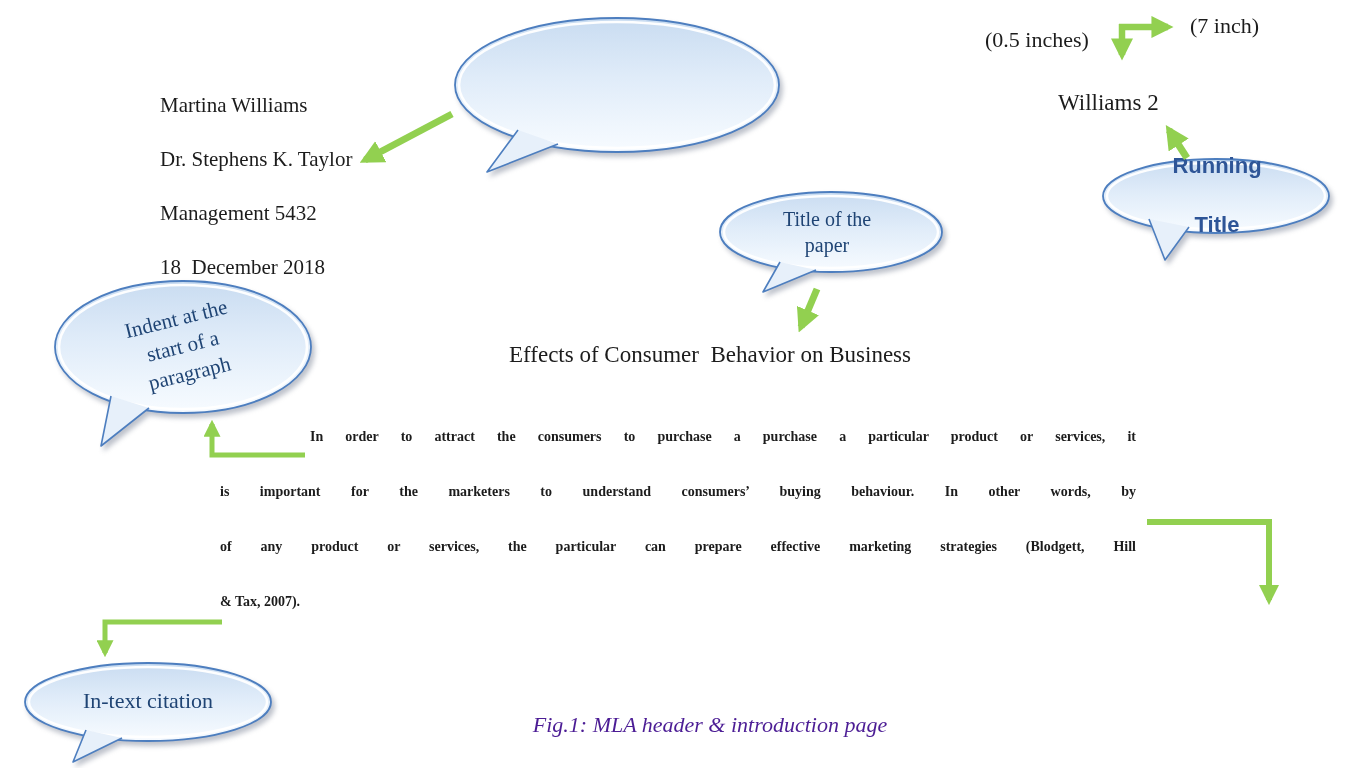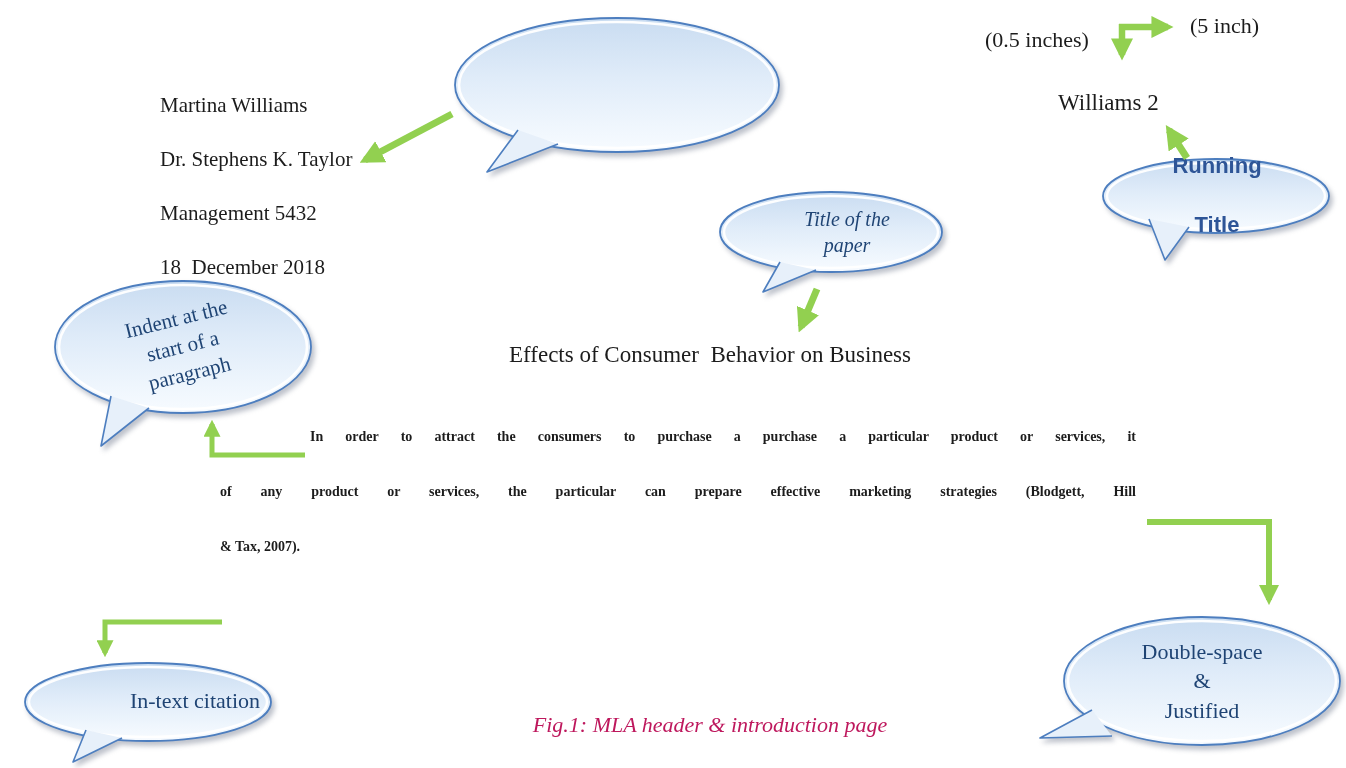--- a/index.html
+++ b/index.html
@@ -36,21 +36,21 @@
     text-align-last:justify;
     font-weight:bold;
   }
   .para-line.first{padding-left:90px;}
   .para-line.last{text-align:left;text-align-last:left;}
   .caption{
     left:220px;width:980px;top:712px;
     text-align:center;
     font-style:italic;
     font-size:22px;
-    color:#be185d;
+    color:#4c1d95;
   }
   .bubble{position:absolute;}
   .bubble svg{
     position:absolute;left:0;top:0;
     filter:drop-shadow(3px 4px 2.5px rgba(110,120,140,0.45));
   }
   .bubble-text{
     position:absolute;
     display:flex;flex-direction:column;
     align-items:center;justify-content:center;
@@ -83,48 +83,49 @@
       </linearGradient>
     </defs>
   </svg>
 
   <div class="abs doc-text header-line" style="top:54px">Martina Williams</div>
   <div class="abs doc-text header-line" style="top:108px">Dr. Stephens K. Taylor</div>
   <div class="abs doc-text header-line" style="top:162px">Management 5432</div>
   <div class="abs doc-text header-line" style="top:216px">18  December 2018</div>
 
   <div class="abs doc-text" style="left:985px;top:27px;">(0.5 inches)</div>
-  <div class="abs doc-text" style="left:1190px;top:13px;">(5 inch)</div>
+  <div class="abs doc-text" style="left:1190px;top:13px;">(7 inch)</div>
   <div class="abs doc-text" style="left:1058px;top:90px;font-size:23px;">Williams 2</div>
 
   <div class="abs doc-text title-line">Effects of Consumer  Behavior on Business</div>
 
   <div class="abs para">
     <div class="para-line first">In order to attract the consumers to purchase a purchase a particular product or services, it</div>
+    <div class="para-line">is important for the marketers to understand consumers’ buying behaviour. In other words, by</div>
     <div class="para-line">of any product or services, the particular can prepare effective marketing strategies (Blodgett, Hill</div>
     <div class="para-line last">&amp; Tax, 2007).</div>
   </div>
 
   <div class="abs doc-text caption">Fig.1: MLA header &amp; introduction page</div>
 
   <div class="bubble" style="left:452px;top:14px;width:335px;height:170px;">
     <svg width="335" height="170">
       <ellipse cx="165" cy="71" rx="162" ry="67" fill="url(#bubbleGrad)" stroke="#4d7ebf" stroke-width="1.8"></ellipse>
       <ellipse cx="165" cy="71" rx="158" ry="63" fill="none" stroke="rgba(255,255,255,0.95)" stroke-width="2.6"></ellipse>
       <path d="M66,116 L35,158 L106,130" fill="#e7f0fa" stroke="#4d7ebf" stroke-width="1.6" stroke-linejoin="round"></path>
     </svg>
   </div>
 
   <div class="bubble" style="left:718px;top:190px;width:230px;height:118px;">
     <svg width="230" height="118">
       <ellipse cx="113" cy="42" rx="111" ry="40" fill="url(#bubbleGrad)" stroke="#4d7ebf" stroke-width="1.8"></ellipse>
       <ellipse cx="113" cy="42" rx="107" ry="36" fill="none" stroke="rgba(255,255,255,0.95)" stroke-width="2.4"></ellipse>
       <path d="M62,72 L45,102 L98,80" fill="#e7f0fa" stroke="#4d7ebf" stroke-width="1.6" stroke-linejoin="round"></path>
     </svg>
-    <div class="bubble-text" style="left:28px;top:8px;width:202px;height:68px;font-size:20px;font-style:italic;">
+    <div class="bubble-text" style="left:8px;top:8px;width:202px;height:68px;font-size:20px;">
       <span>Title of the</span>
       <span>paper</span>
     </div>
   </div>
 
   <div class="bubble" style="left:1101px;top:157px;width:233px;height:112px;">
     <svg width="233" height="112">
       <ellipse cx="115" cy="39" rx="113" ry="37" fill="url(#bubbleGrad)" stroke="#4d7ebf" stroke-width="1.8"></ellipse>
       <ellipse cx="115" cy="39" rx="109" ry="33" fill="none" stroke="rgba(255,255,255,0.95)" stroke-width="2.4"></ellipse>
       <path d="M48,62 L64,103 L88,70" fill="#e7f0fa" stroke="#4d7ebf" stroke-width="1.6" stroke-linejoin="round"></path>
@@ -141,40 +142,28 @@
       <ellipse cx="130" cy="69" rx="124" ry="62" fill="none" stroke="rgba(255,255,255,0.95)" stroke-width="2.6"></ellipse>
       <path d="M58,118 L48,168 L96,130" fill="#e7f0fa" stroke="#4d7ebf" stroke-width="1.6" stroke-linejoin="round"></path>
     </svg>
     <div class="bubble-text rot" style="left:16px;top:8px;width:228px;height:122px;font-size:21px;">
       <span>Indent at the</span>
       <span>start of a</span>
       <span>paragraph</span>
     </div>
   </div>
 
-  <div class="bubble" style="left:1036px;top:610px;width:308px;height:150px;">
-    <svg width="308" height="150">
-      <ellipse cx="166" cy="71" rx="138" ry="64" fill="url(#bubbleGrad)" stroke="#4d7ebf" stroke-width="1.8"></ellipse>
-      <ellipse cx="166" cy="71" rx="134" ry="60" fill="none" stroke="rgba(255,255,255,0.95)" stroke-width="2.6"></ellipse>
-      <path d="M56,100 L4,128 L76,126" fill="#e7f0fa" stroke="#4d7ebf" stroke-width="1.6" stroke-linejoin="round"></path>
-    </svg>
-    <div class="bubble-text" style="left:46px;top:10px;width:240px;height:122px;font-size:22px;">
-      <span>Double-space</span>
-      <span>&amp;</span>
-      <span>Justified</span>
-    </div>
-  </div>
 
   <div class="bubble" style="left:22px;top:660px;width:256px;height:108px;">
     <svg width="256" height="108">
       <ellipse cx="126" cy="42" rx="123" ry="39" fill="url(#bubbleGrad)" stroke="#4d7ebf" stroke-width="1.8"></ellipse>
       <ellipse cx="126" cy="42" rx="119" ry="35" fill="none" stroke="rgba(255,255,255,0.95)" stroke-width="2.4"></ellipse>
       <path d="M64,70 L51,102 L100,78" fill="#e7f0fa" stroke="#4d7ebf" stroke-width="1.6" stroke-linejoin="round"></path>
     </svg>
-    <div class="bubble-text" style="left:14px;top:8px;width:224px;height:66px;font-size:22px;align-items:flex-end;">
+    <div class="bubble-text" style="left:14px;top:8px;width:224px;height:66px;font-size:22px;">
       <span>In-text citation</span>
     </div>
   </div>
 
   <svg id="arrows" width="1346" height="768">
     <defs>
       <marker id="ah" viewBox="0 0 10 10" refX="7.5" refY="5" markerWidth="3.4" markerHeight="3.4" orient="auto">
         <path d="M0,0 L10,5 L0,10 z" fill="#92d050"></path>
       </marker>
     </defs>

